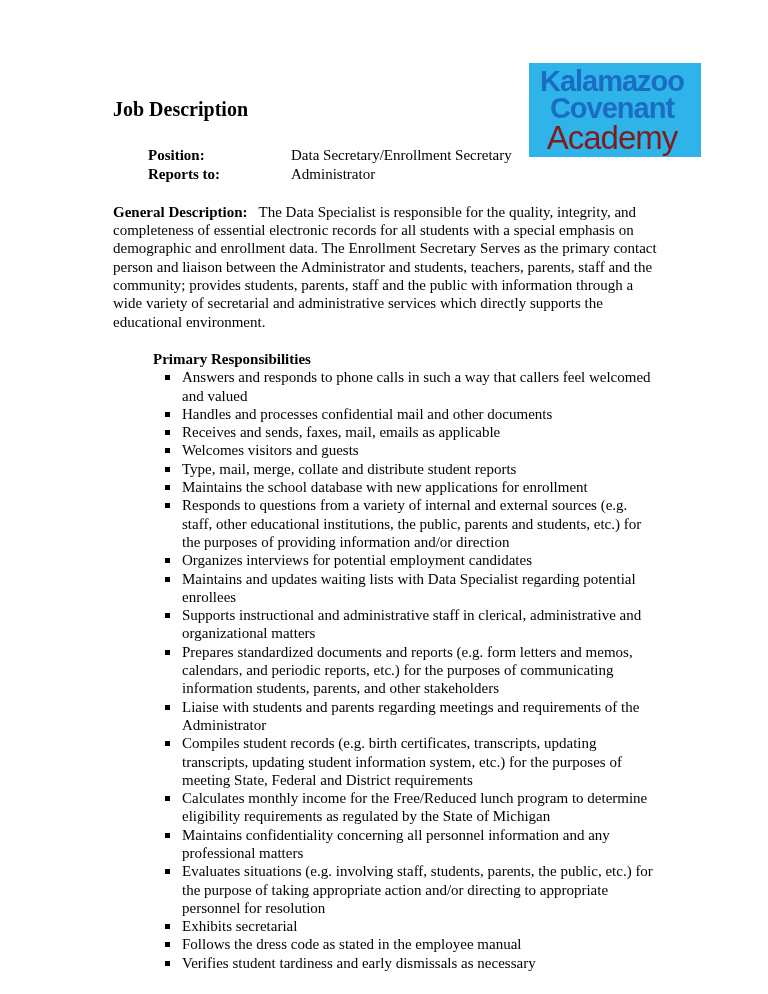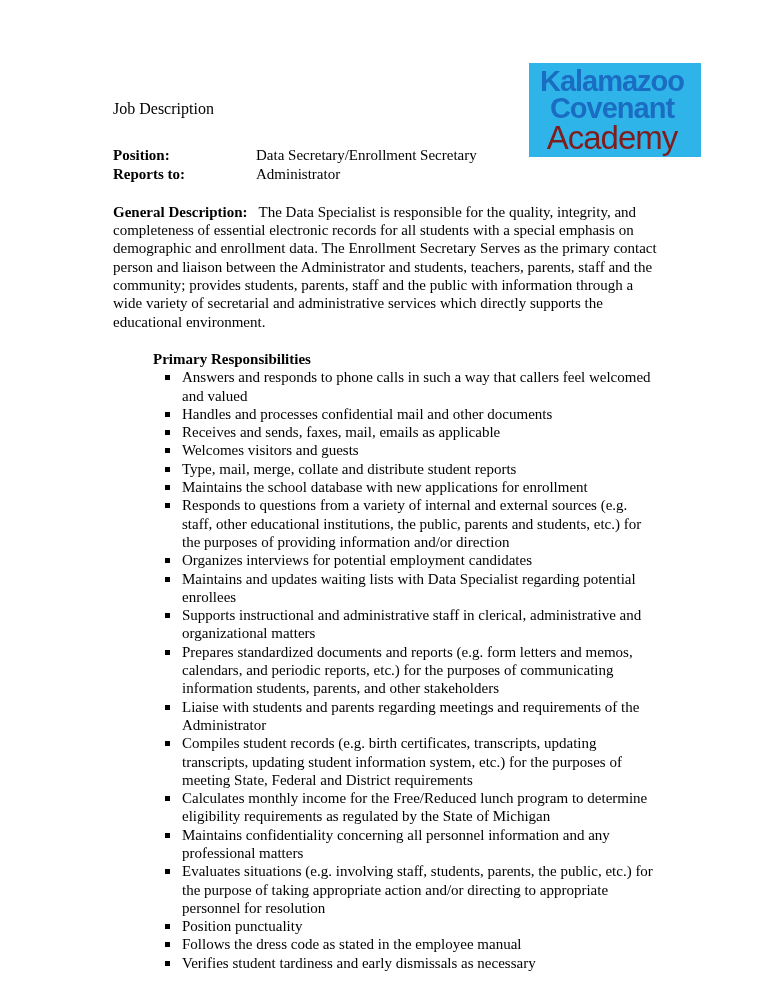--- a/index.html
+++ b/index.html
@@ -40,32 +40,33 @@
     font-size: 29px;
     line-height: 27px;
   }
   .logo-line-white {
     color: #7f1d1d;
     font-size: 33px;
     line-height: 31px;
     font-weight: normal;
   }
   .doc-title {
-    font-weight: normal;
-    font-size: 16px;
+    font-weight: bold;
+    font-size: 20px;
     margin-bottom: 28px;
   }
   .field-row {
     display: flex;
     line-height: 18.3px;
   }
   .field-label {
     font-weight: bold;
     width: 143px;
     flex: 0 0 143px;
+    margin-left: 35px;
   }
   .field-value { flex: 1; }
   .general-desc {
     margin-top: 20px;
   }
   .general-desc .lead { font-weight: bold; }
   .resp-heading {
     font-weight: bold;
     margin-top: 19px;
     margin-left: 40px;
@@ -128,19 +129,19 @@
         <li><span class="bullet"></span><span>Responds to questions from a variety of internal and external sources (e.g. staff, other educational institutions, the public, parents and students, etc.) for the purposes of providing information and/or direction</span></li>
         <li><span class="bullet"></span><span>Organizes interviews for potential employment candidates</span></li>
         <li><span class="bullet"></span><span>Maintains and updates waiting lists with Data Specialist regarding potential enrollees</span></li>
         <li><span class="bullet"></span><span>Supports instructional and administrative staff in clerical, administrative and organizational matters</span></li>
         <li><span class="bullet"></span><span>Prepares standardized documents and reports (e.g. form letters and memos, calendars, and periodic reports, etc.) for the purposes of communicating information students, parents, and other stakeholders</span></li>
         <li><span class="bullet"></span><span>Liaise with students and parents regarding meetings and requirements of the Administrator</span></li>
         <li><span class="bullet"></span><span>Compiles student records (e.g. birth certificates, transcripts, updating transcripts, updating student information system, etc.) for the purposes of meeting State, Federal and District requirements</span></li>
         <li><span class="bullet"></span><span>Calculates monthly income for the Free/Reduced lunch program to determine eligibility requirements as regulated by the State of Michigan</span></li>
         <li><span class="bullet"></span><span>Maintains confidentiality concerning all personnel information and any professional matters</span></li>
         <li><span class="bullet"></span><span>Evaluates situations (e.g. involving staff, students, parents, the public, etc.) for the purpose of taking appropriate action and/or directing to appropriate personnel for resolution</span></li>
-        <li><span class="bullet"></span><span>Position punctuality</span></li>
+        <li><span class="bullet"></span><span>Exhibits secretarial</span></li>
         <li><span class="bullet"></span><span>Follows the dress code as stated in the employee manual</span></li>
         <li><span class="bullet"></span><span>Verifies student tardiness and early dismissals as necessary</span></li>
       </ul>
 
   </div>
 </div>
 
 </body></html>

